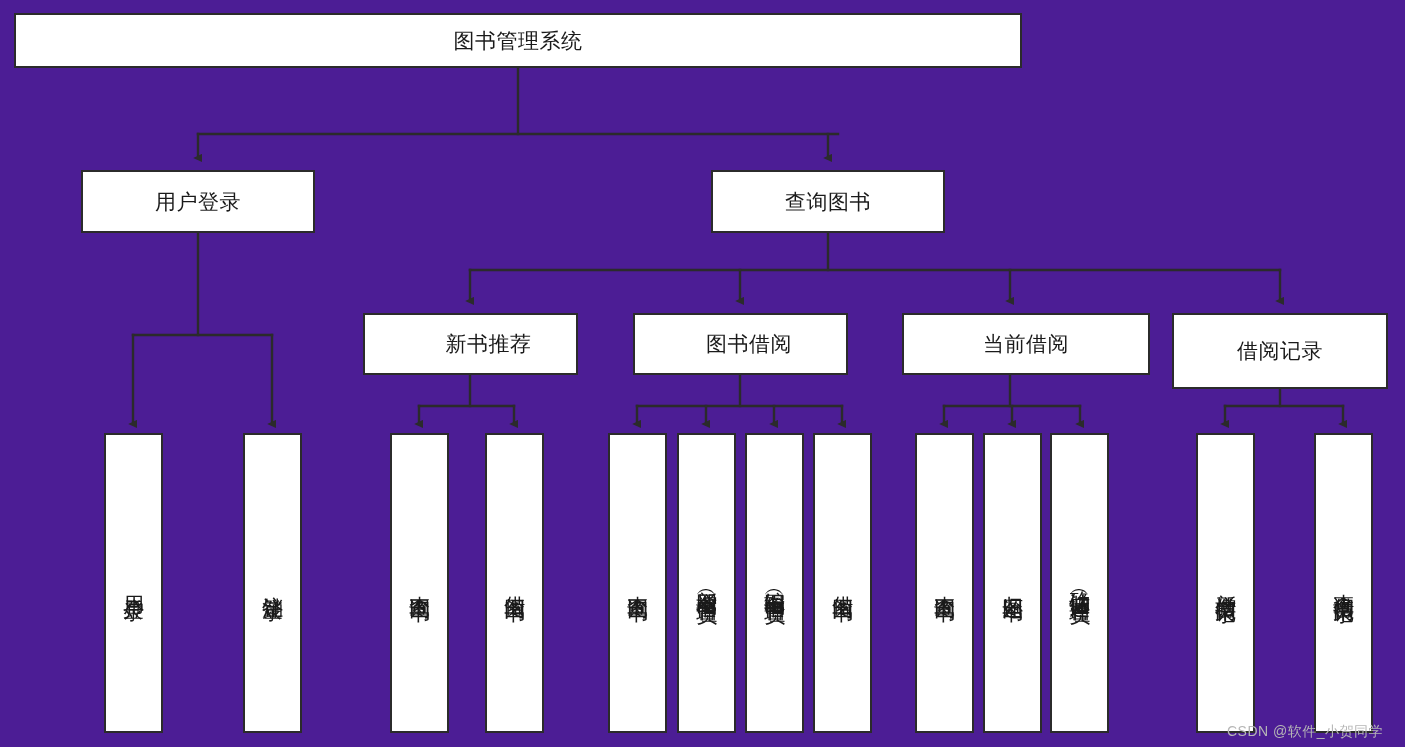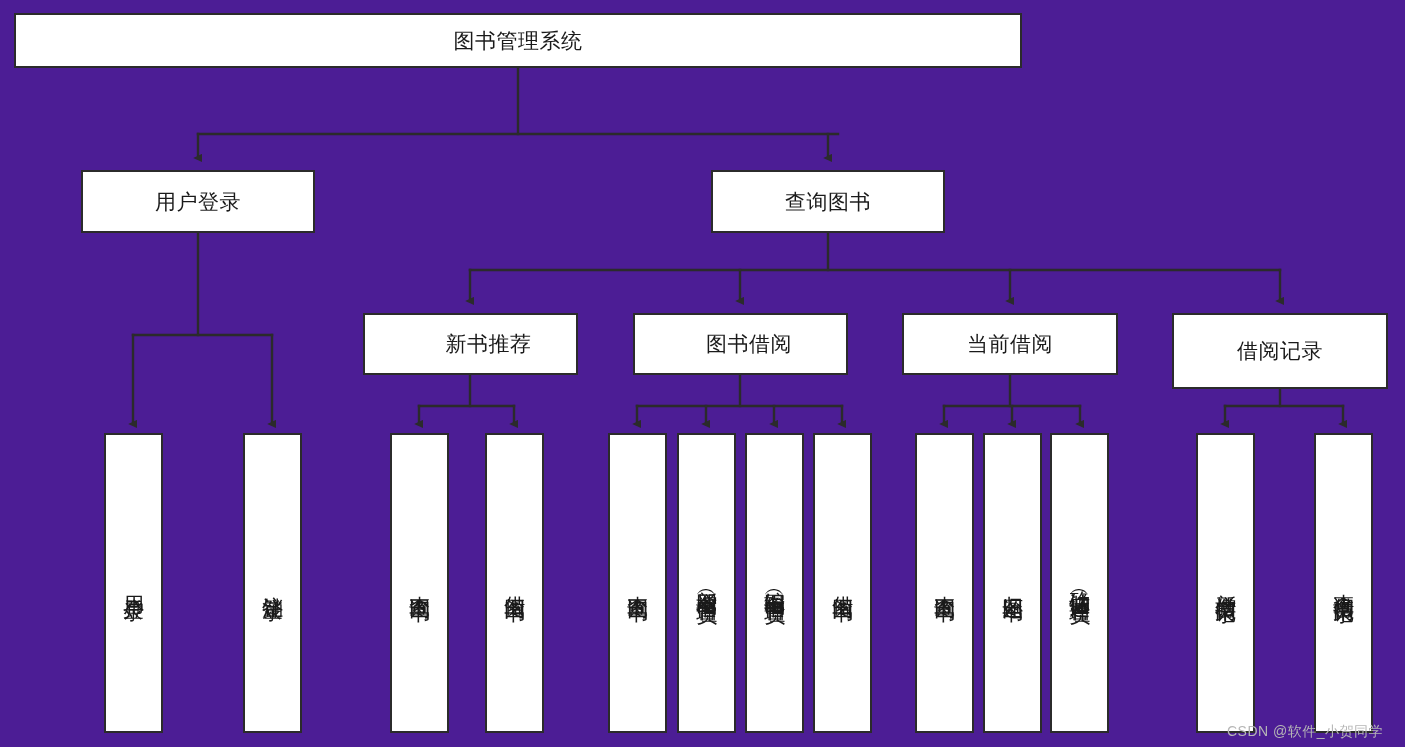--- a/index.html
+++ b/index.html
@@ -133,21 +133,21 @@
   <div class="node horiz" style="left:711px; top:170px; width:234px; height:63px;">
     <span>查询图书</span>
   </div>
 
   <div class="node horiz" style="left:363px; top:313px; width:215px; height:62px;padding-left:36px;">
     <span>新书推荐</span>
   </div>
   <div class="node horiz" style="left:633px; top:313px; width:215px; height:62px;padding-left:17px;">
     <span>图书借阅</span>
   </div>
-  <div class="node horiz" style="left:902px; top:313px; width:216px; height:62px;">
+  <div class="node horiz" style="left:902px; top:313px; width:248px; height:62px;">
     <span>当前借阅</span>
   </div>
   <div class="node horiz" style="left:1172px; top:313px; width:216px; height:76px;">
     <span>借阅记录</span>
   </div>
 
   <div class="node vert" style="left:104px; top:433px; width:59px; height:300px;">
     <span class="vtext">用户登录</span>
   </div>
   <div class="node vert" style="left:243px; top:433px; width:59px; height:300px;">

